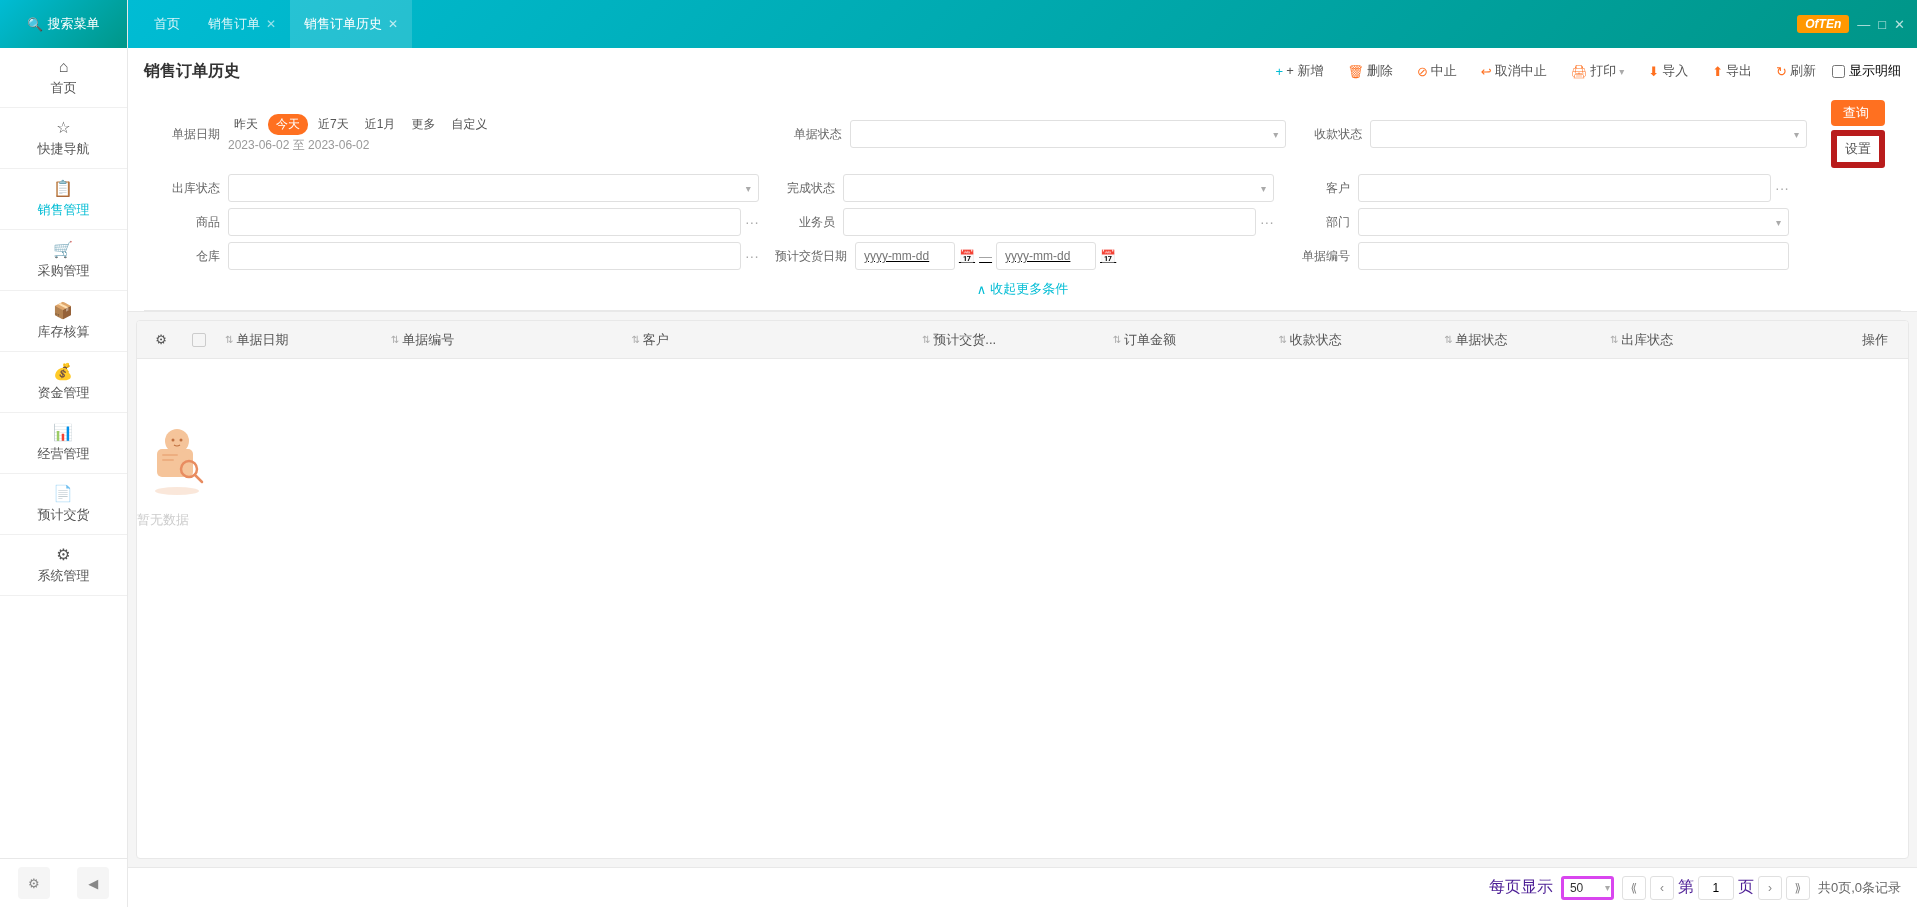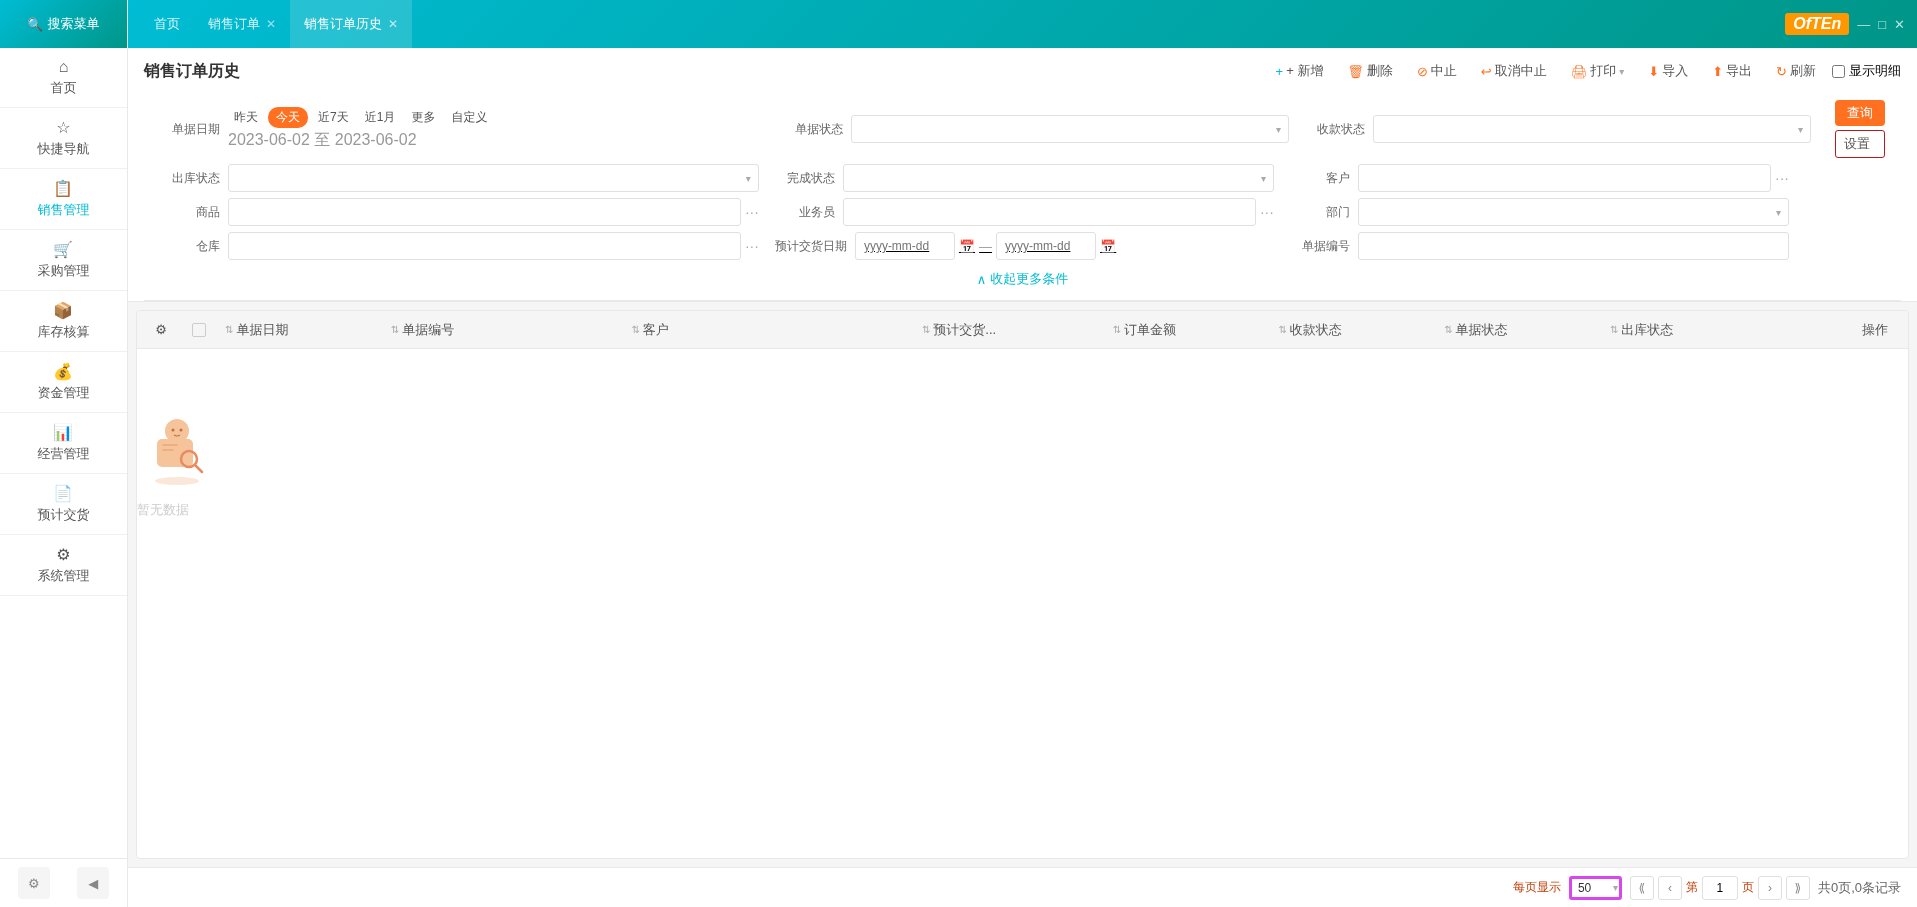--- a/index.html
+++ b/index.html
@@ -96,21 +96,21 @@
     }
     .topbar-right .btn-icon {
       cursor: pointer;
       opacity: 0.8;
     }
     .brand-text {
       background: #ff9800;
       color: #fff;
       padding: 2px 8px;
       border-radius: 3px;
-      font-size: 16px;
+      font-size: 12px;
       font-style: italic;
       font-weight: bold;
     }
 
     
     .content {
       flex: 1;
       display: flex;
       flex-direction: column;
       overflow: hidden;
@@ -153,21 +153,21 @@
       font-size: 12px;
       border-radius: 3px;
     }
     .toolbar-btn.primary {
       background: #ff7020;
       color: #fff;
       border-radius: 4px;
       padding: 4px 12px;
     }
     .toolbar-btn.outline {
-      border: 1px solid #b91c1c;
+      border: 6px solid #b91c1c;
       color: #555;
       background: #fff;
     }
 
     
     .filter-form {
       padding: 8px 16px 8px 16px;
       background: #fff;
       border-bottom: 1px solid #e8e8e8;
     }
@@ -244,21 +244,21 @@
       border-radius: 3px;
     }
     .date-quick-btn.active {
       background: #ff7020;
       color: #fff;
       border-radius: 10px;
       padding: 2px 8px;
     }
     .date-range-text {
       color: #999;
-      font-size: 16px;
+      font-size: 12px;
     }
     .dots-btn {
       color: #aaa;
       cursor: pointer;
       font-size: 14px;
     }
     .collapse-link {
       text-align: center;
       color: #00bcd4;
       font-size: 12px;
@@ -354,21 +354,21 @@
       background: #fff;
       border-top: 1px solid #e8e8e8;
       height: 40px;
       display: flex;
       align-items: center;
       justify-content: flex-end;
       padding: 0 16px;
       gap: 8px;
       flex-shrink: 0;
     }
-    .footer-label { color: #c2410c; font-size: 12px; }
+    .footer-label { color: #4c1d95; font-size: 16px; }
     .page-size-select {
       border: 3px solid #d946ef;
       border-radius: 3px;
       padding: 2px 20px 2px 6px;
       font-size: 12px;
       color: #333;
       appearance: none;
       background: #fff;
       cursor: pointer;
     }

